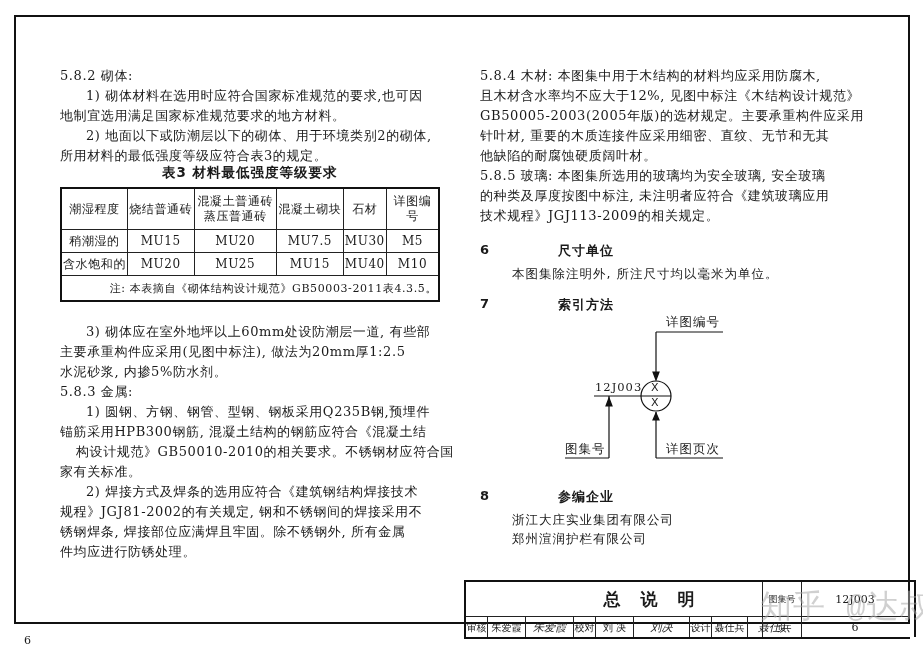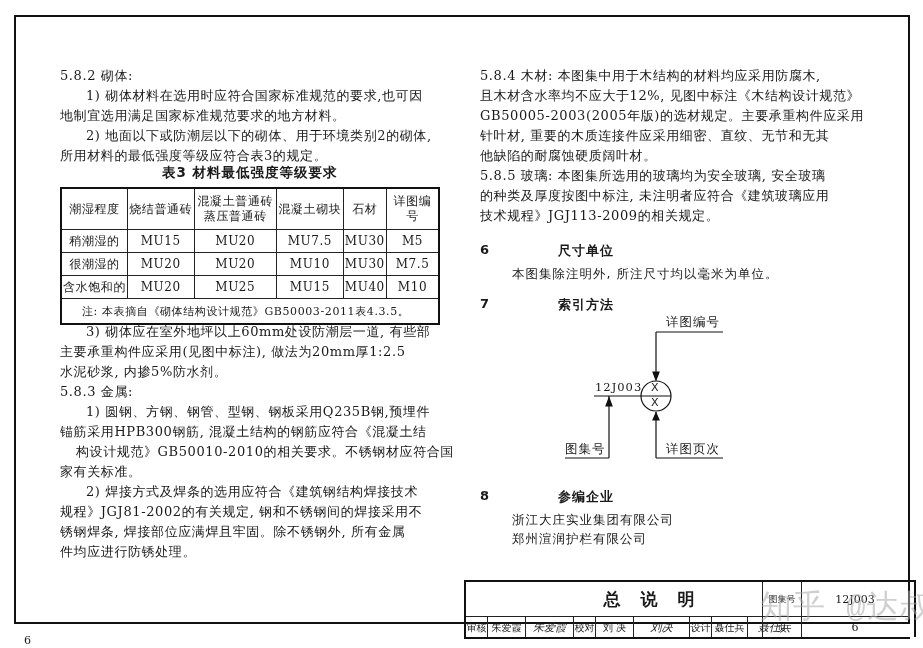--- a/index.html
+++ b/index.html
@@ -11,21 +11,21 @@
   .indent { text-indent:26px; }
   .sec { position:absolute; font-family:"DejaVu Sans", sans-serif; font-size:13px; }
   .sec .num { position:absolute; left:0; font-weight:bold; }
   .sec .title { position:absolute; left:32px; font-weight:bold; white-space:nowrap; letter-spacing:1px;margin-left:46px;}
   .sec .body { position:absolute; left:32px; top:22px; font-weight:normal; white-space:nowrap; font-size:12.5px; line-height:19px; letter-spacing:1px;}
 
   table.mat { position:absolute; left:60px; top:187px; width:380px; border-collapse:collapse;
               border:2px solid #111; font-size:12px; }
   table.mat td { border:1px solid #222; text-align:center; height:22px; padding:0 1px; letter-spacing:0.6px; }
   table.mat tr.hdr td { height:40px; line-height:15px; }
-  table.mat td.note { text-align:left; padding-left:20px; font-size:11px; height:24px; }
+  table.mat td.note { text-align:right; padding-left:4px; font-size:11px; height:24px; }
   .tcap { position:absolute; left:162px; top:164px; font-family:"DejaVu Sans", sans-serif; font-weight:bold; font-size:13.5px; letter-spacing:1px;}
 
   
   .tb { position:absolute; left:464px; top:580px; width:452px; height:57px; border:2px solid #111; border-bottom:none; box-sizing:border-box; font-size:10px;}
   .tb .cell { position:absolute; border-right:1px solid #222; box-sizing:border-box; text-align:center; white-space:nowrap; overflow:hidden;}
   .tb .main-title { position:absolute; left:0; top:0; width:296px; height:35px; border-bottom:1px solid #222; font-family:"DejaVu Sans",sans-serif; font-size:17px; font-weight:bold; text-align:center; line-height:35px; letter-spacing:20px; padding-left:90px; box-sizing:border-box;}
   .tb .row2 { top:35px; height:22px; line-height:22px; }
   .sig { font-family:"DejaVu Serif", serif; font-style:italic; font-size:11px; color:#222; }
   .watermark { position:absolute; left:760px; top:585px; font-family:Liberation Mono, monospace; font-size:32px; color:rgba(170,170,170,0.55); white-space:nowrap; letter-spacing:1px; }
   .pagemark { position:absolute; left:24px; top:634px; font-size:11px; }
@@ -61,28 +61,20 @@
     <td>石材</td>
     <td>详图编号</td>
   </tr>
   <tr>
     <td>稍潮湿的</td>
     <td>MU15</td>
     <td>MU20</td>
     <td>MU7.5</td>
     <td>MU30</td>
     <td>M5</td>
-  </tr>
-  <tr>
-    <td>很潮湿的</td>
-    <td>MU20</td>
-    <td>MU20</td>
-    <td>MU10</td>
-    <td>MU30</td>
-    <td>M7.5</td>
   </tr>
   <tr>
     <td>含水饱和的</td>
     <td>MU20</td>
     <td>MU25</td>
     <td>MU15</td>
     <td>MU40</td>
     <td>M10</td>
   </tr>
   <tr>

